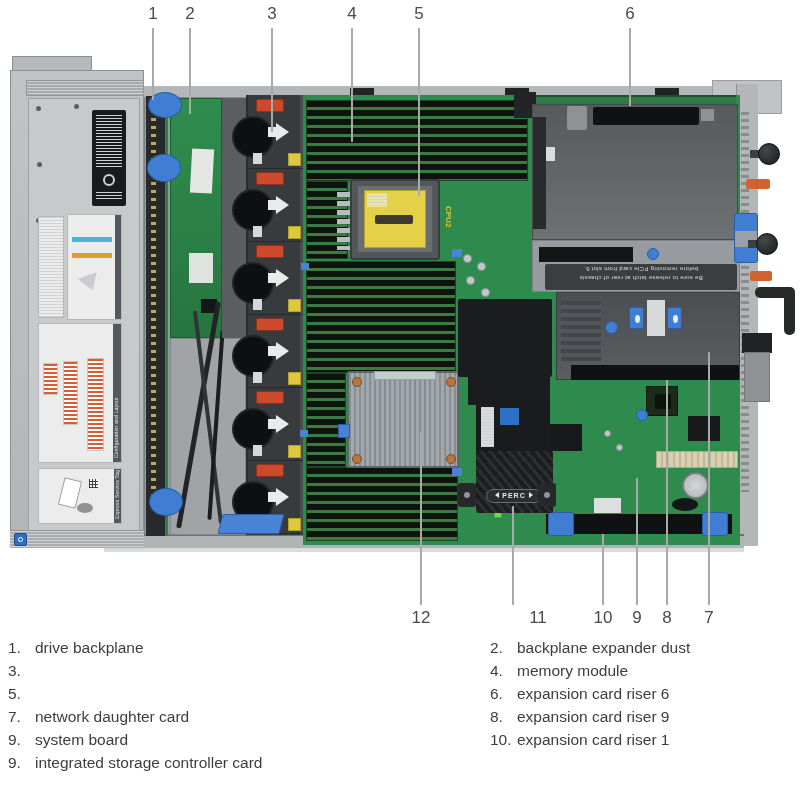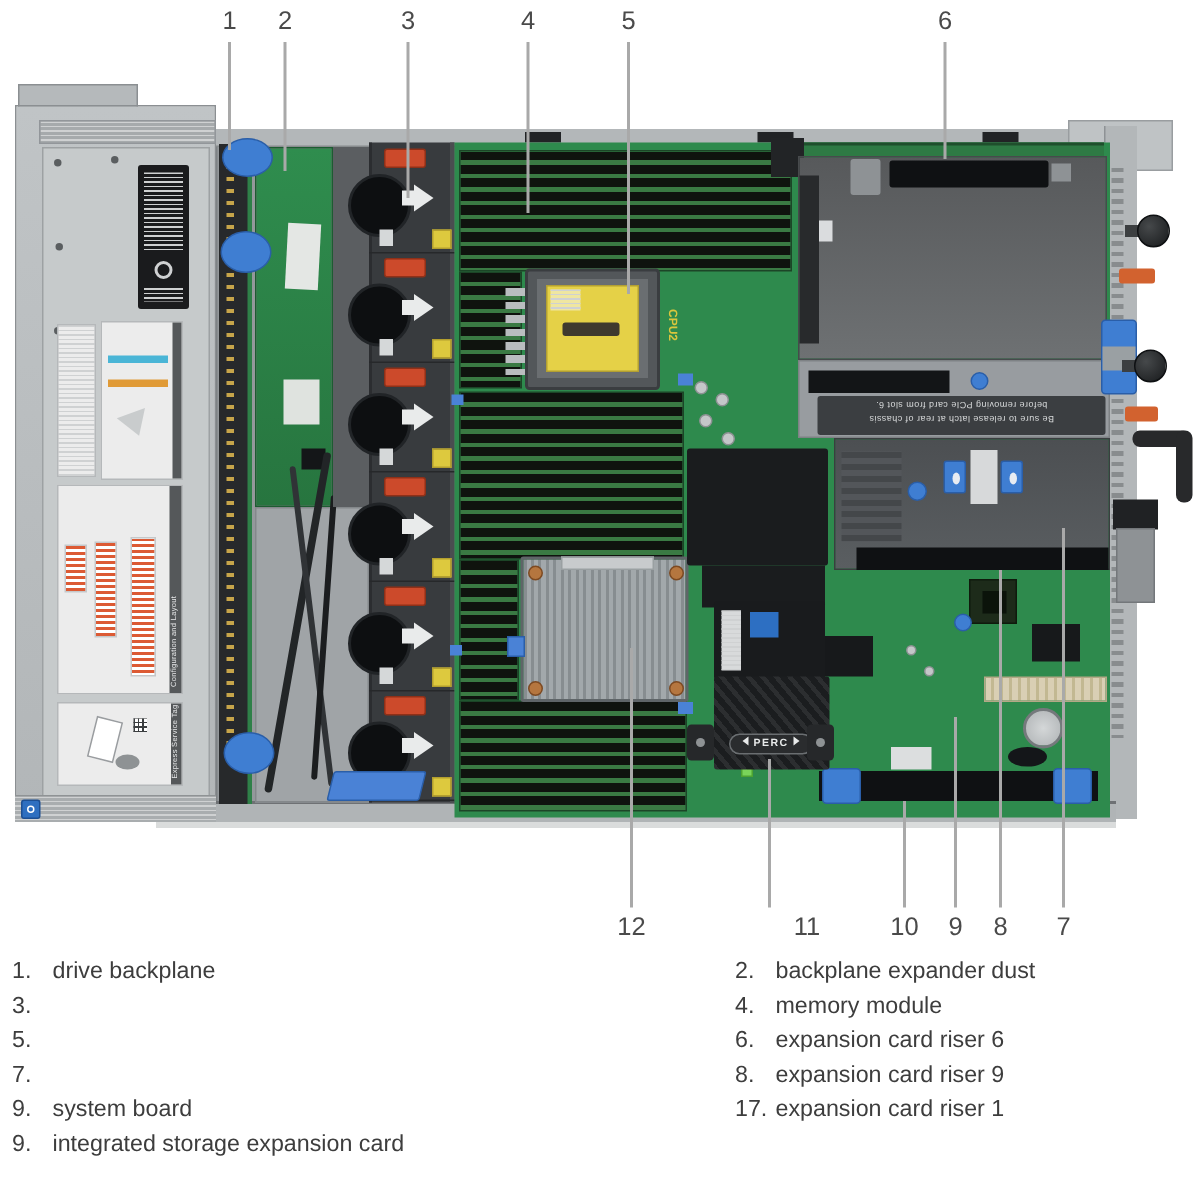--- a/index.html
+++ b/index.html
@@ -330,30 +330,31 @@
     </div>
   <div class="li">
       <span class="num">5.</span>
     </div>
   <div class="li">
       <span class="num">6.</span>
       <span class="txt">expansion card riser 6</span>
     </div>
   <div class="li">
       <span class="num">7.</span>
+      <span class="txt">network daughter card</span>
     </div>
   <div class="li">
       <span class="num">8.</span>
       <span class="txt">expansion card riser 9</span>
     </div>
   <div class="li">
       <span class="num">9.</span>
       <span class="txt">system board</span>
     </div>
   <div class="li">
-      <span class="num">17.</span>
+      <span class="num">10.</span>
       <span class="txt">expansion card riser 1</span>
     </div>
   <div class="li">
       <span class="num">9.</span>
-      <span class="txt">integrated storage expansion card</span>
+      <span class="txt">integrated storage controller card</span>
     </div>
 </div>
 
 </body></html>

